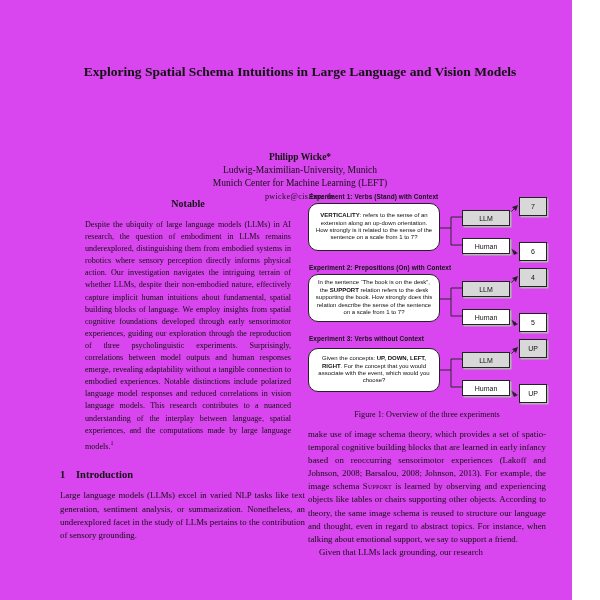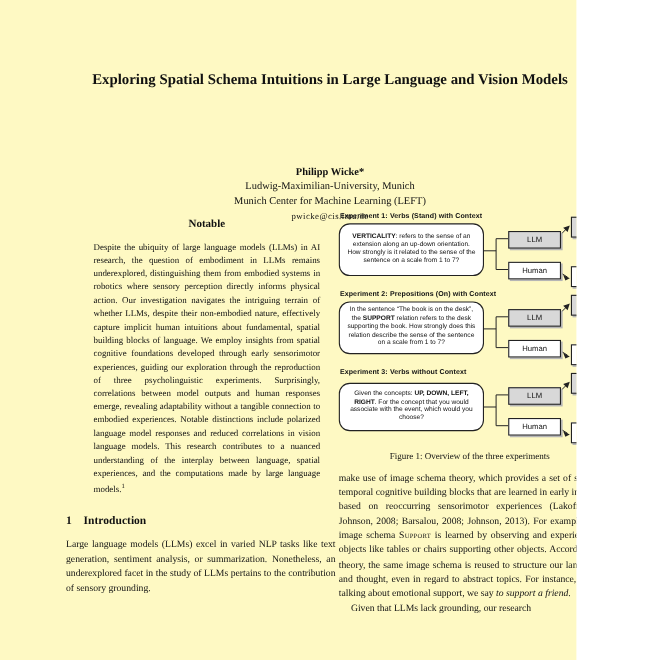--- a/index.html
+++ b/index.html
@@ -1,16 +1,16 @@
 <!DOCTYPE html>
 <html><head>
 <meta charset="utf-8">
 <style>
   html,body{margin:0;padding:0;background:#fff;}
-  .page{position:relative;width:524px;height:600px;background:#fef9c3;overflow:hidden;
+  .page{position:relative;width:572px;height:600px;background:#d946ef;overflow:hidden;
         font-family:"Liberation Serif",serif;color:#111;}
   
   .title{position:absolute;top:64px;left:30px;width:540px;text-align:center;
          font-size:13.5px;font-weight:bold;line-height:1.25;}
   .authors{position:absolute;top:103px;left:55px;width:490px;display:flex;}
   .author-col{flex:1;text-align:center;font-size:9.5px;line-height:13px;}
   .author-name{font-weight:bold;margin-top:48px;}
   .author-email{font-family:Liberation Serif, serif;font-size:8px;letter-spacing:.4px;}
   
   .col-left{position:absolute;left:60px;top:198px;width:245px;}
@@ -39,21 +39,21 @@
   .human-box{top:45px;background:#ffffff;}
   .resp{position:absolute;left:211px;width:26px;height:17px;border:1px solid #222;
         display:flex;align-items:center;justify-content:center;
         font-family:"Liberation Sans",sans-serif;font-size:7px;box-shadow:1.5px 1.5px 0 #b5b5b5;}
   .resp-llm{top:4px;background:#d8d8d8;}
   .resp-human{top:49px;background:#ffffff;}
   .fig-caption{margin-top:7px;text-align:center;font-size:8.2px;}
   .rc-body{margin-top:9px;font-size:8.8px;line-height:13.1px;text-align:justify;}
   .rc-p2{text-indent:11px;margin-top:0;}
   .smallcaps{font-variant:small-caps;letter-spacing:.2px;}
-  .ital{font-style:italic;}
+  .ital{}
 </style>
 </head>
 <body>
 
 <div class="page">
 
   <div class="title">Exploring Spatial Schema Intuitions in Large Language and Vision Models</div>
 
   <div class="authors">
     <div class="author-col">

